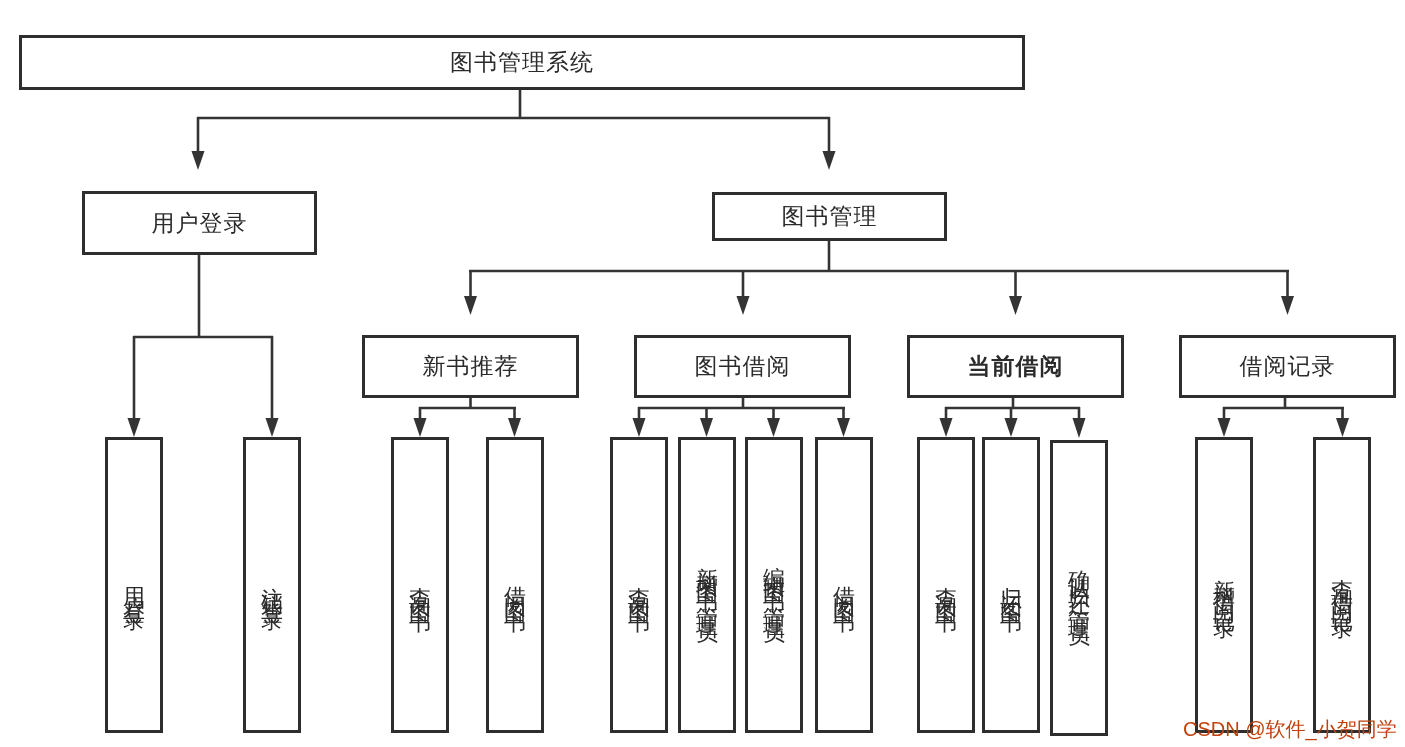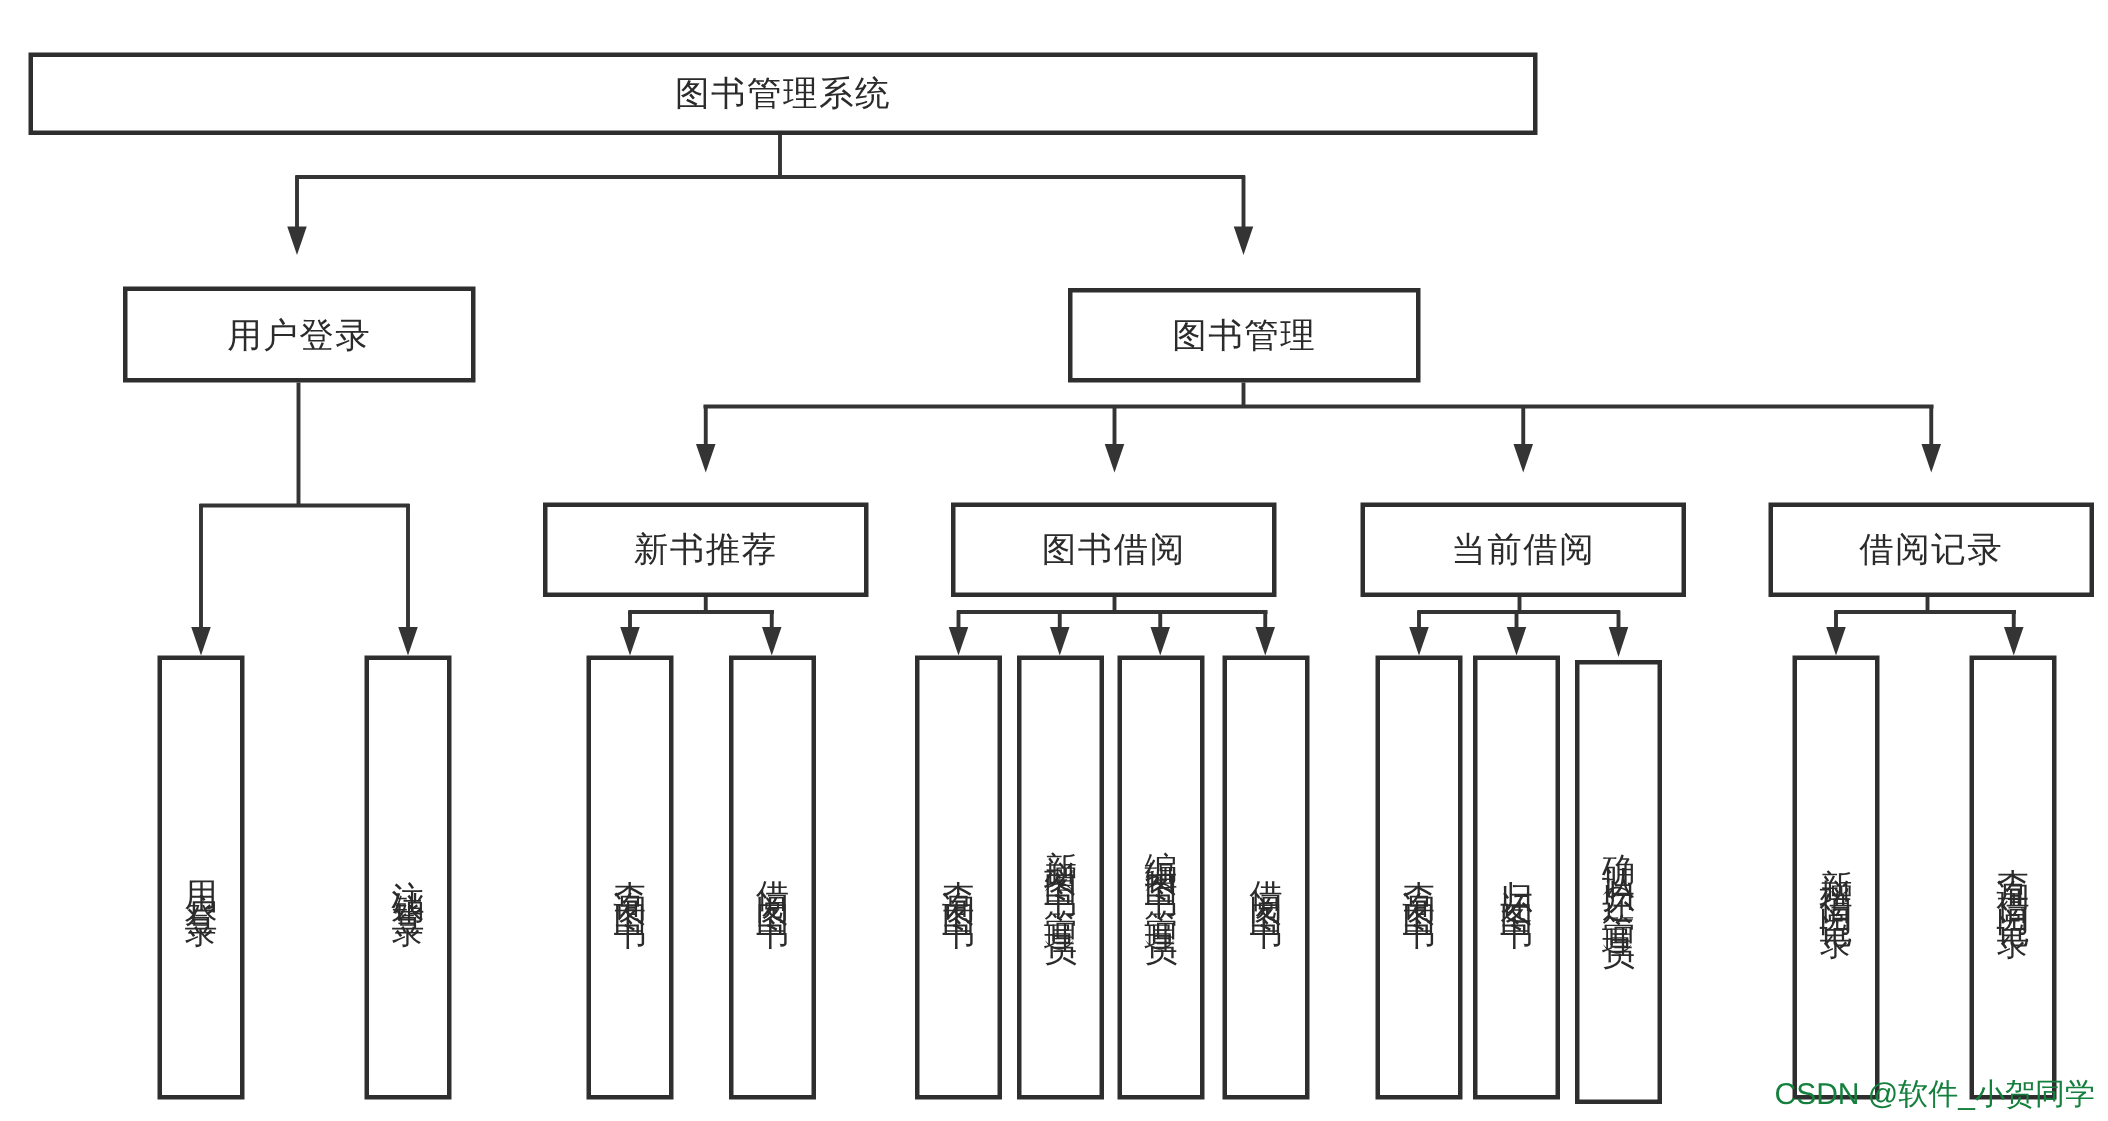--- a/index.html
+++ b/index.html
@@ -42,21 +42,21 @@
     text-orientation: mixed;
     letter-spacing: 8px;
     font-size: 22px;
     line-height: 1;
   }
   .watermark {
     position: absolute;
     left: 1183px;
     top: 716px;
     z-index: 5;
-    color: #15803d;
+    color: #c2410c;
     font-size: 20px;
     white-space: nowrap;
   }
 </style>
 </head>
 <body>
 
 <div class="canvas">
 
   <svg class="wires" width="1405" height="747" viewBox="0 0 1405 747" xmlns="http://www.w3.org/2000/svg">
@@ -139,31 +139,31 @@
     </g>
   </svg>
 
   <div class="node node-h" style="left:19px; top:13px; width:1006px; height:55px;">
     <span>图书管理系统</span>
   </div>
 
   <div class="node node-h" style="left:82px; top:169px; width:235px; height:64px;">
     <span>用户登录</span>
   </div>
-  <div class="node node-h" style="left:712px; top:170px; width:235px; height:63px;">
+  <div class="node node-h" style="left:712px; top:170px; width:235px; height:49px;">
     <span>图书管理</span>
   </div>
 
   <div class="node node-h" style="left:634px; top:313px; width:217px; height:63px;">
     <span>图书借阅</span>
   </div>
   <div class="node node-h" style="left:362px; top:313px; width:217px; height:63px;">
     <span>新书推荐</span>
   </div>
-  <div class="node node-h" style="left:907px; top:313px; width:217px; height:63px;">
+  <div class="node node-h" style="left:907px; top:313px; width:217px; height:63px;font-weight:bold;">
     <span>当前借阅</span>
   </div>
   <div class="node node-h" style="left:1179px; top:313px; width:217px; height:63px;">
     <span>借阅记录</span>
   </div>
 
   <div class="node node-v" style="left:105px;">
     <span class="vtext">用户登录</span>
   </div>
   <div class="node node-v" style="left:243px;">

